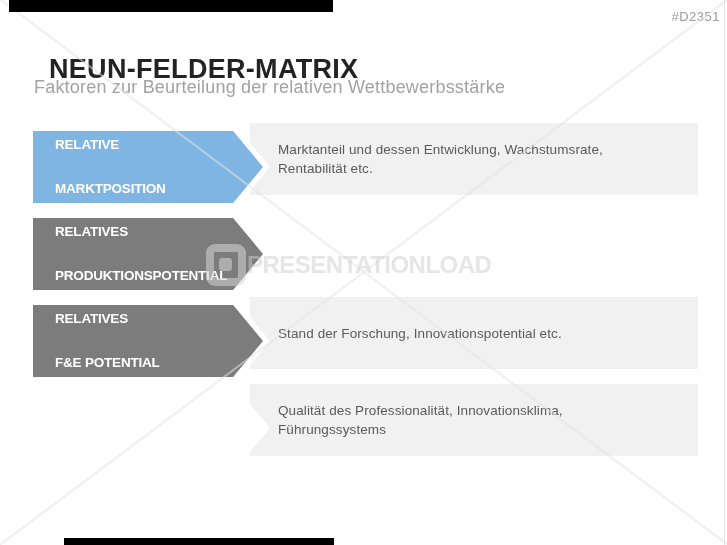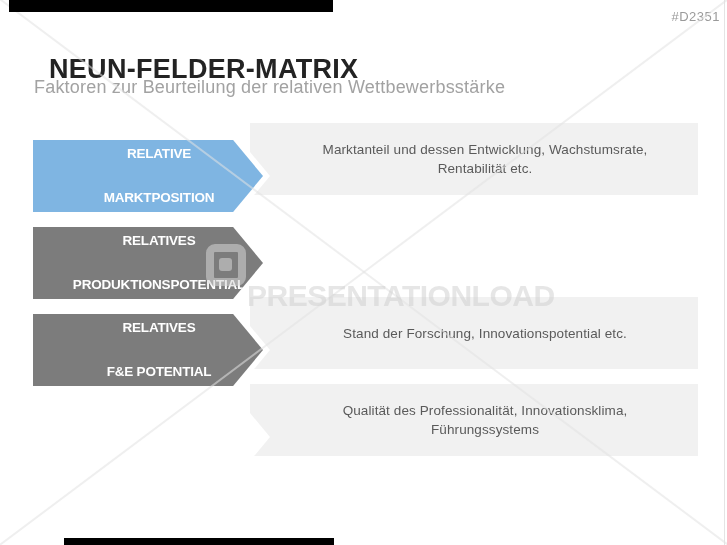--- a/index.html
+++ b/index.html
@@ -1,18 +1,18 @@
 <!DOCTYPE html>
 <html style="--accent-blue: #7fb5e2; --arrow-gray: #7c7c7c; --panel-gray: #f1f1f1;"><head>
 <meta charset="utf-8">
 <style>
   html,body{margin:0;padding:0;background:#fff;}
   .slide{
     position:relative;width:727px;height:545px;background:#ffffff;
-    font-family:"Liberation Sans",sans-serif;overflow:hidden;text-align:center;
+    font-family:"Liberation Sans",sans-serif;overflow:hidden;
   }
   
   .slide-id{
     position:absolute;top:9px;right:7px;font-size:13px;color:#9a9a9a;
     letter-spacing:0.5px;
   }
   .title{
     position:absolute;left:33px;top:38px;font-size:27px;font-weight:700;
     color:#232323;letter-spacing:0.3px;
   }
@@ -22,25 +22,25 @@
   }
   
   .row{position:absolute;left:0;width:727px;height:72px;}
   .row-1{top:123px;} .row-2{top:210px;} .row-3{top:297px;} .row-4{top:384px;}
   .panel{
     position:absolute;left:250px;top:0;width:448px;height:72px;
     background:var(--panel-gray,#f1f1f1);
     display:flex;flex-direction:column;justify-content:center;
   }
   .desc{
-    margin-left:22px;font-size:13.5px;color:#5a5a5a;line-height:19px;
+    margin-left:28px;font-size:13.5px;color:#5a5a5a;line-height:19px;
     letter-spacing:0.1px;
   }
   .arrow-outline,.arrow-fill{
-    position:absolute;top:17px;height:72px;width:230px;
+    position:absolute;top:8px;height:72px;width:230px;
     clip-path:polygon(0 0,87% 0,100% 50%,87% 100%,0 100%);
     gap:28px;
   }
   .arrow-outline{left:40px;background:#ffffff;}
   .arrow-fill{left:33px;display:flex;flex-direction:column;justify-content:center;}
   .row.blue .arrow-fill{background:var(--accent-blue,#7fb5e2);}
   .row.gray .arrow-fill{background:var(--arrow-gray,#7c7c7c);}
   .arrow-label{
     margin-left:22px;color:#ffffff;font-weight:700;font-size:13.5px;
     line-height:16px;letter-spacing:-0.2px;text-transform:uppercase;
@@ -55,22 +55,22 @@
   .wm-diag.d2{transform:rotate(-36.85deg);}
   .wm-logo{
     position:absolute;left:206px;top:244px;width:24px;height:26px;
     border:8px solid rgba(213,213,213,0.55);border-radius:9px;
   }
   .wm-logo-inner{
     position:absolute;left:5px;top:6px;width:13px;height:13px;
     background:rgba(213,213,213,0.55);border-radius:3px;
   }
   .wm-text{
-    position:absolute;left:247px;top:251px;font-size:30px;font-weight:700;
-    color:rgba(206,206,206,0.5);letter-spacing:-0.5px;white-space:nowrap;margin-top:28px;
+    position:absolute;left:247px;top:251px;font-size:24px;font-weight:700;
+    color:rgba(206,206,206,0.5);letter-spacing:-0.5px;white-space:nowrap;
   }
   .edge-line{
     position:absolute;left:724px;top:0;width:1px;height:545px;
     background:#e4e4e4;z-index:5;
   }
   
   .bar{position:absolute;background:#000;z-index:9;}
   .bar-top{left:9px;top:0;width:324px;height:12px;}
   .bar-bottom{left:64px;top:538px;width:270px;height:7px;}
 </style>

